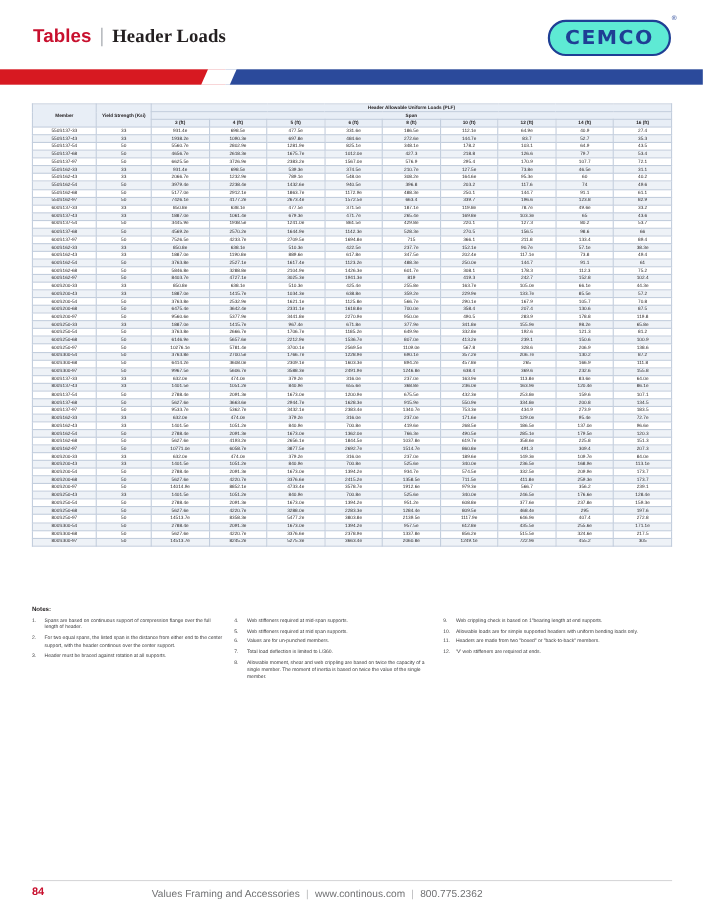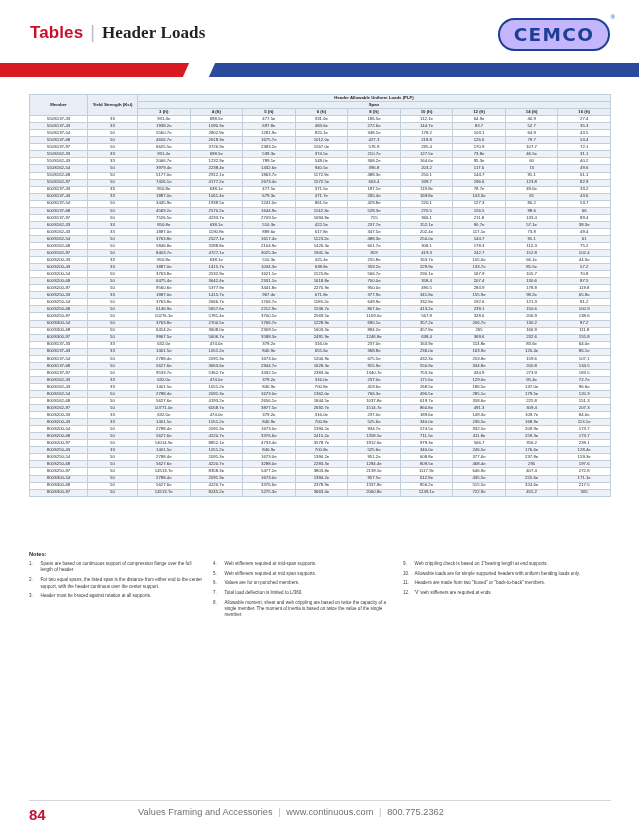--- a/index.html
+++ b/index.html
@@ -23,21 +23,21 @@
   }
   .title-red { color: #c8102e; font-weight: bold; }
   .title-div { color: #b9bcc0; font-weight: 300; font-size: 18px; }
   .title-dark { color: #231f20; font-weight: bold; font-family: Liberation Serif, serif; }
 
   .logo {
     position: absolute; right: 29px; top: 18px;
     width: 112px; height: 33px;
     border: 2.4px solid #1f3f94; border-radius: 17px;
     display: flex; align-items: center; justify-content: center;
-    background: #c4b5fd;
+    background: #5eead4;
   }
   .logo-text {
     color: #1f3f94; font-weight: bold; font-size: 17.5px;
     letter-spacing: 1.2px; font-family: "DejaVu Sans", sans-serif;
     transform: scaleX(1.06);
   }
   .logo-reg {
     position: absolute; right: 24px; top: 14px;
     font-size: 6px; color: #1f3f94;
   }
@@ -102,21 +102,21 @@
   .note-num { width: 8px; flex: 0 0 8px; text-align: left; }
   .note-txt { flex: 1 1 auto; }
 
   
   .footrule {
     position: absolute; left: 29px; top: 800px; width: 582px; height: 1px;
     background: #d7d7d9;
   }
   .pagenum {
     position: absolute; left: 29px; top: 806px;
-    font-size: 15px; font-weight: bold; color: #c8102e;
+    font-size: 10px; font-weight: bold; color: #c8102e;
   }
   .footer-txt {
     position: absolute; left: 138px; top: 807px;
     font-size: 9.2px; color: #6f7072; letter-spacing: .05px;
   }
   .footer-sep { color: #b8b9bb; padding: 0 3px; }
 </style>
 </head>
 <body>
 
@@ -926,18 +926,18 @@
           <span class="note-txt">'V' web stiffeners are required at ends.</span>
         </div>
       </div>
   </div>
 
   <div class="footrule"></div>
   <div class="pagenum">84</div>
   <div class="footer-txt">
     <span>Values Framing and Accessories</span>
     <span class="footer-sep">|</span>
-    <span>www.continuous.com</span>
+    <span>www.continous.com</span>
     <span class="footer-sep">|</span>
     <span>800.775.2362</span>
   </div>
 
 </div>
 
 </body></html>

